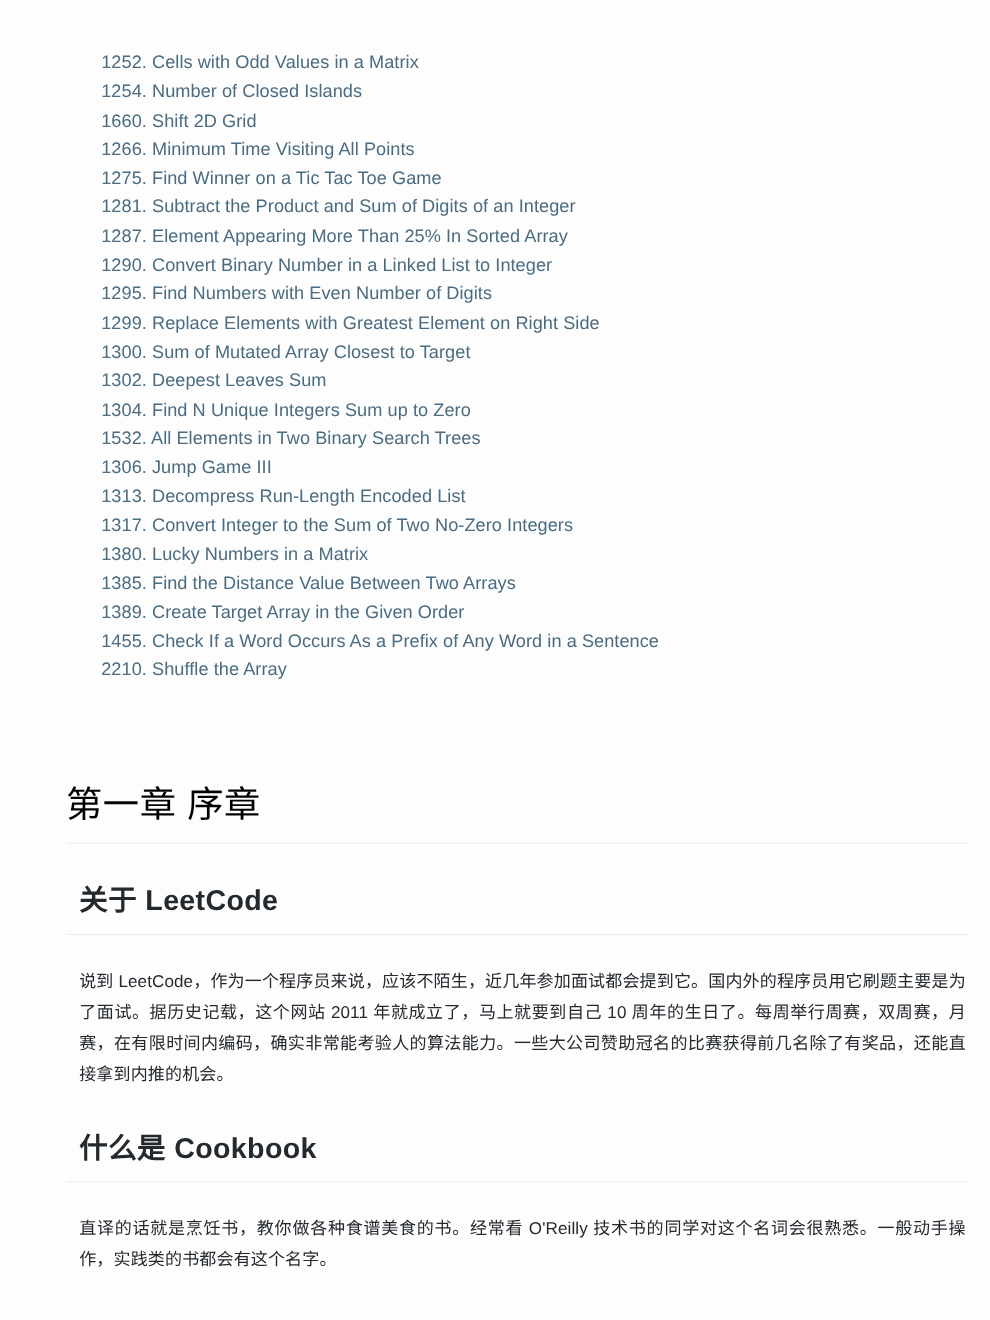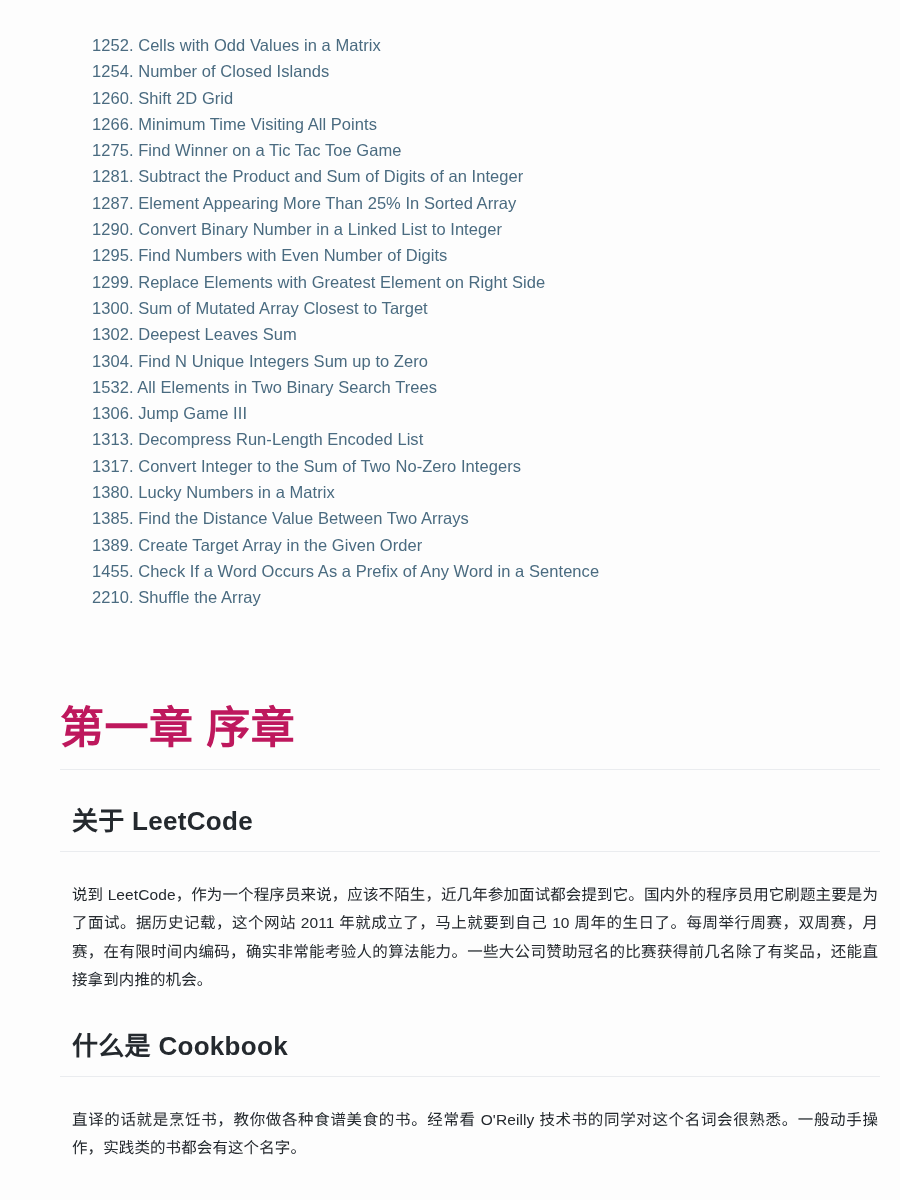--- a/index.html
+++ b/index.html
@@ -14,21 +14,21 @@
     font-family: "Liberation Sans", "DejaVu Sans", sans-serif;
     -webkit-font-smoothing: antialiased;
     overflow: hidden;
   }
 
   .page {
     position: relative;
     width: 900px;
     height: 1200px;
     box-sizing: border-box;
-    padding: 0 20px 0 60px;
+    padding: 12px 20px 0 60px;
   }
 
   
   .toc-list {
     list-style: none;
     margin: 0;
     padding: 0;
     padding-top: 32px;
     padding-left: 32px;
   }
@@ -41,24 +41,24 @@
     font-size: 16.5px;
     color: #4a6b80;
     text-decoration: none;
     letter-spacing: 0.05px;
   }
 
   
   .chapter-title {
     margin: 0;
     padding-top: 88px;
-    font-size: 44px;
+    font-size: 33px;
     line-height: 1.3;
-    font-weight: 700;
-    color: #be185d;
+    font-weight: 400;
+    color: #000000;
     letter-spacing: 0.5px;
   }
   .rule {
     height: 1px;
     background: #eaecef;
     border: 0;
     margin: 13px 0 0 0;
     width: 820px;
   }
   .section-title {
@@ -92,21 +92,21 @@
   }
 </style>
 </head>
 <body>
 
 <div class="page">
 
   <ul class="toc-list">
     <li class="toc-item"><a class="toc-link" href="#">1252. Cells with Odd Values in a Matrix</a></li>
     <li class="toc-item"><a class="toc-link" href="#">1254. Number of Closed Islands</a></li>
-    <li class="toc-item"><a class="toc-link" href="#">1260. Shift 2D Grid</a></li>
+    <li class="toc-item"><a class="toc-link" href="#">1660. Shift 2D Grid</a></li>
     <li class="toc-item"><a class="toc-link" href="#">1266. Minimum Time Visiting All Points</a></li>
     <li class="toc-item"><a class="toc-link" href="#">1275. Find Winner on a Tic Tac Toe Game</a></li>
     <li class="toc-item"><a class="toc-link" href="#">1281. Subtract the Product and Sum of Digits of an Integer</a></li>
     <li class="toc-item"><a class="toc-link" href="#">1287. Element Appearing More Than 25% In Sorted Array</a></li>
     <li class="toc-item"><a class="toc-link" href="#">1290. Convert Binary Number in a Linked List to Integer</a></li>
     <li class="toc-item"><a class="toc-link" href="#">1295. Find Numbers with Even Number of Digits</a></li>
     <li class="toc-item"><a class="toc-link" href="#">1299. Replace Elements with Greatest Element on Right Side</a></li>
     <li class="toc-item"><a class="toc-link" href="#">1300. Sum of Mutated Array Closest to Target</a></li>
     <li class="toc-item"><a class="toc-link" href="#">1302. Deepest Leaves Sum</a></li>
     <li class="toc-item"><a class="toc-link" href="#">1304. Find N Unique Integers Sum up to Zero</a></li>

